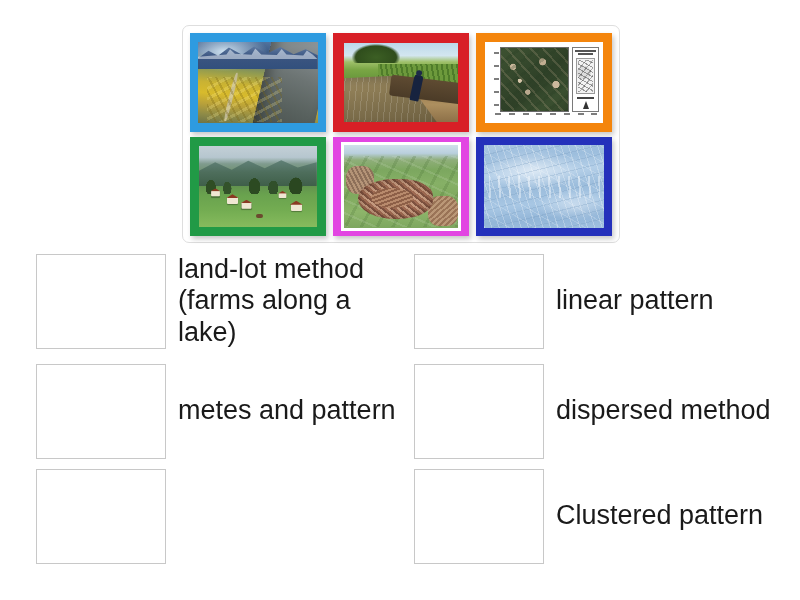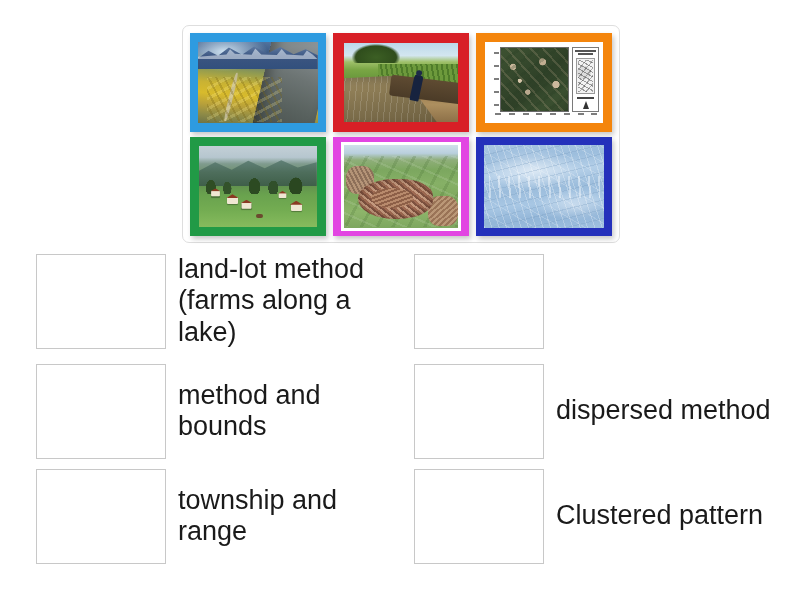--- a/index.html
+++ b/index.html
@@ -513,34 +513,34 @@
 
   <div class="answer-col col-left">
 
     <div class="answer-row row-0">
       <div class="drop-box"></div>
       <div class="answer-label">land-lot method (farms along a lake)</div>
     </div>
 
     <div class="answer-row row-1">
       <div class="drop-box"></div>
-      <div class="answer-label">method and bounds</div>
+      <div class="answer-label">metes and pattern</div>
     </div>
 
     <div class="answer-row row-2">
       <div class="drop-box"></div>
-      <div class="answer-label">township and range</div>
     </div>
 
   </div>
 
   <div class="answer-col col-right">
 
     <div class="answer-row row-0">
       <div class="drop-box"></div>
+      <div class="answer-label">linear pattern</div>
     </div>
 
     <div class="answer-row row-1">
       <div class="drop-box"></div>
       <div class="answer-label">dispersed method</div>
     </div>
 
     <div class="answer-row row-2">
       <div class="drop-box"></div>
       <div class="answer-label">Clustered pattern</div>

